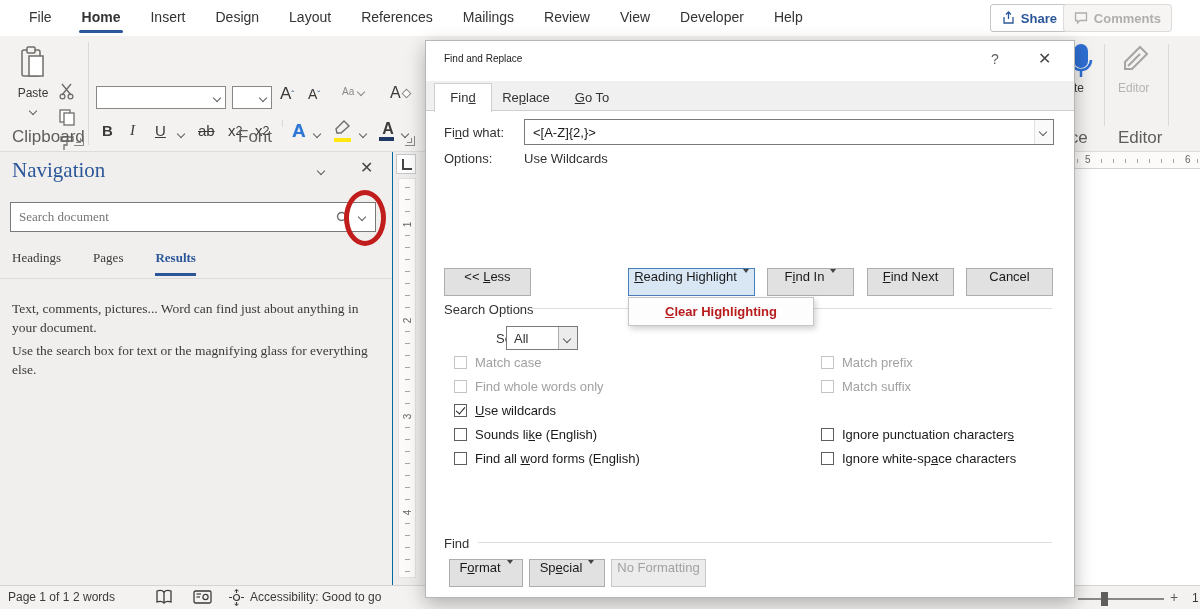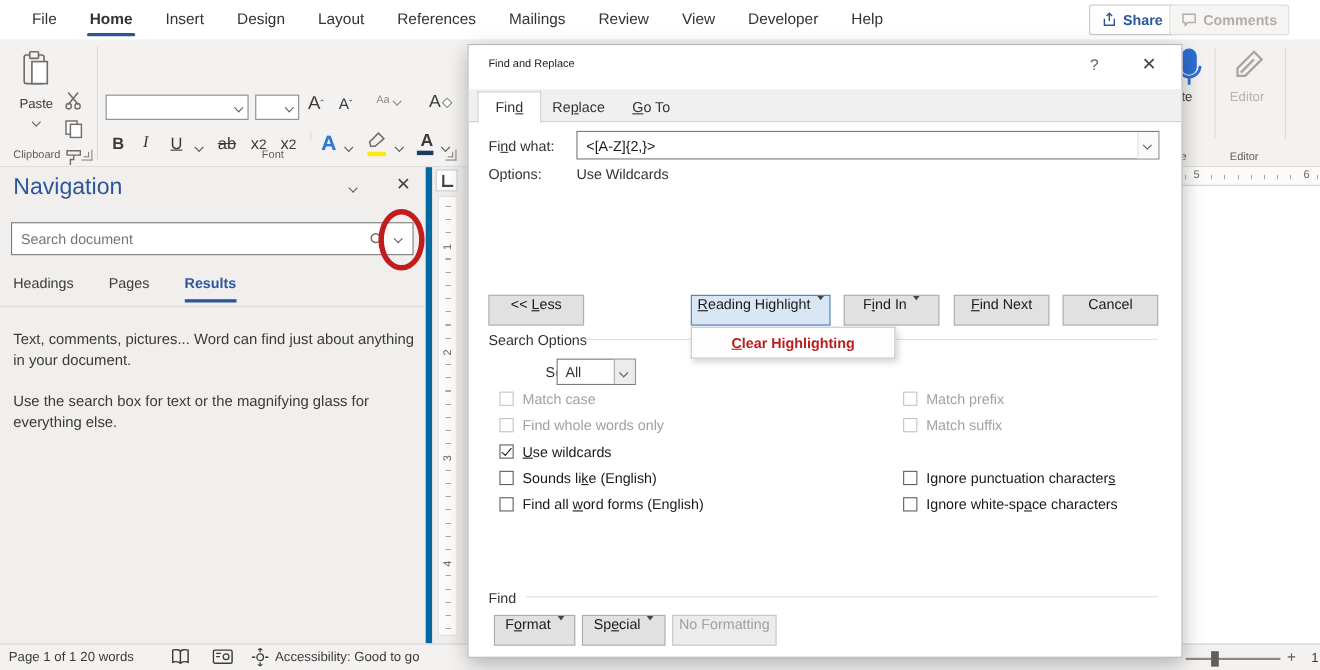--- a/index.html
+++ b/index.html
@@ -12,50 +12,50 @@
   .menubar .mitem { padding:0 15px; font-size:14px; color:#333; height:36px; line-height:34px; position:relative; cursor:default; }
   .menubar .mitem:first-child { margin-left:14px; }
   .menubar .mitem.active { font-weight:bold; }
   .menubar .mitem.active::after { content:""; position:absolute; left:12px; right:12px; bottom:3px; height:3px; background:#2b579a; border-radius:2px; }
   .topbtn { position:absolute; top:4px; height:28px; display:flex; align-items:center; gap:6px; border:1px solid #c8c6c4; border-radius:3px; padding:0 10px; font-size:13px; background:#fff; }
   .share-btn { right:132px; color:#2b579a; font-weight:bold; }
   .comments-btn { right:28px; color:#b0aeab; background:#f6f5f4; border-color:#dedcda; font-weight:bold; }
 
   
   .ribbon { position:absolute; left:0; top:36px; width:1200px; height:116px; background:#f3f2f1; border-bottom:1px solid #dedcda; }
-  .grp-label { position:absolute; bottom:4px; font-size:10px; color:#5f5d5b; }
+  .grp-label { position:absolute; bottom:4px; font-size:17px; color:#5f5d5b; }
   .launcher { position:absolute; bottom:5px; width:10px; height:10px; border-left:1px solid #8a8886; border-top:1px solid #8a8886; transform:rotate(180deg); }
   .launcher::after { content:""; position:absolute; left:2px; top:2px; width:4px; height:4px; border-left:1px solid #8a8886; border-top:1px solid #8a8886; }
   .vsep { position:absolute; top:6px; bottom:6px; width:1px; background:#dcdad8; }
   .combo { position:absolute; background:#fff; border:1px solid #8a8886; display:flex; align-items:center; }
   .chev { width:6px; height:6px; border-right:1.4px solid #605e5c; border-bottom:1.4px solid #605e5c; transform:rotate(45deg); display:inline-block; }
   .combo .chev { position:absolute; right:5px; top:8px; }
   .rbtn { position:absolute; font-size:15px; color:#3b3a39; display:flex; align-items:center; justify-content:center; }
   .paste { position:absolute; left:12px; top:10px; width:42px; height:92px; text-align:center; }
   .paste .plabel { font-size:12px; color:#3b3a39; margin-top:2px; }
   .tri { display:inline-block; width:0; height:0; border-left:3.5px solid transparent; border-right:3.5px solid transparent; border-top:4px solid #444; }
   .hl-bar { position:absolute; left:2px; bottom:0; width:17px; height:4px; background:#ffe812; }
   .fc-bar { position:absolute; left:1px; bottom:1px; width:15px; height:4px; background:#1f3864; }
   .ribbon-right { position:absolute; left:1060px; top:0; width:140px; height:116px; }
 
   
-  .navpane { position:absolute; left:0; top:152px; width:393px; height:433px; background:#f0efed; border-right:6px solid #0369a1; }
+  .navpane { position:absolute; left:0; top:152px; width:393px; height:433px; background:#f0efed; border-right:1px solid #0369a1;font-family:Liberation Serif, serif; }
   .nav-title { position:absolute; left:12px; top:6px; font-size:21px; color:#2b579a; }
   .nav-chev { position:absolute; left:318px; top:16px; }
   .nav-close { position:absolute; left:360px; top:6px; font-size:16px; color:#484644; }
   .nav-search { position:absolute; left:10px; top:50px; width:366px; height:30px; background:#fff; border:1px solid #7a7a7a; display:flex; align-items:center; }
   .nav-search .ph { margin-left:8px; font-size:13px; color:#767674; flex:1; }
   .nav-search .chev { margin-right:10px; }
   .nav-tabs { position:absolute; left:12px; top:98px; display:flex; gap:32px; font-size:13px; color:#3b3a39; }
   .nav-tab { position:relative; padding-bottom:10px; }
   .nav-tab.active { color:#2b579a; font-weight:bold; }
   .nav-tab.active::after { content:""; position:absolute; left:0; right:0; bottom:0; height:3px; background:#2b579a; }
   .nav-divider { position:absolute; left:0; top:126px; width:100%; height:1px; background:#dddbd9; }
   .nav-body { position:absolute; left:12px; top:148px; width:366px; font-size:13.5px; color:#3b3a39; line-height:1.4; }
-  .nav-body p + p { margin-top:18px; }
+  .nav-body p + p { margin-top:4px; }
 
   
   .rulerstrip { position:absolute; left:393px; top:152px; width:32px; height:433px; background:#efedeb; }
   .tabsel { position:absolute; left:3px; top:2px; width:20px; height:20px; background:#fdfdfd; border:1px solid #c8c6c4; }
   .tabsel::after { content:""; position:absolute; left:5px; top:4px; width:8px; height:9px; border-left:2px solid #444; border-bottom:2px solid #444; }
   .vruler { position:absolute; left:5px; top:26px; width:18px; height:400px; background:#fcfbfa; border:1px solid #e2e0de;
             background-image:repeating-linear-gradient(to bottom, #a9a7a5 0 1px, transparent 1px 12px);
             background-size:5px 100%; background-position:6px 8px; background-repeat:no-repeat; }
   .vnum { position:absolute; left:4px; font-size:10px; color:#666; transform:rotate(-90deg); background:#fcfbfa; padding:0 2px; }
 
@@ -283,21 +283,21 @@
 
   <div class="docarea">
     <div class="hruler">
       <span class="hnum" style="left:8px;">5</span>
       <span class="hnum" style="left:108px;">6</span>
     </div>
   </div>
 
   <div class="statusbar">
     <div class="sitem" style="left:8px;">Page 1 of 1</div>
-    <div class="sitem" style="left:73px;">20 words</div>
+    <div class="sitem" style="left:73px;">2 words</div>
     <svg class="sitem" style="left:155px;top:3px;" width="18" height="17" viewBox="0 0 18 17">
         <path d="M2 2 C5 1 8 2 9 3 C10 2 13 1 16 2 L16 13 C13 12 10 13 9 14 C8 13 5 12 2 13 Z" fill="none" stroke="#3b3a39" stroke-width="1.3"></path>
         <line x1="9" y1="3" x2="9" y2="14" stroke="#3b3a39" stroke-width="1.3"></line>
       </svg>
     <svg class="sitem" style="left:193px;top:4px;" width="19" height="15" viewBox="0 0 19 15">
         <rect x="1" y="1" width="17" height="12" rx="1.5" fill="none" stroke="#3b3a39" stroke-width="1.3"></rect>
         <circle cx="12.5" cy="7" r="2.6" fill="none" stroke="#3b3a39" stroke-width="1.2"></circle>
         <line x1="3.5" y1="4" x2="8" y2="4" stroke="#3b3a39" stroke-width="1.2"></line>
         <line x1="3.5" y1="7" x2="7" y2="7" stroke="#3b3a39" stroke-width="1.2"></line>
       </svg>

